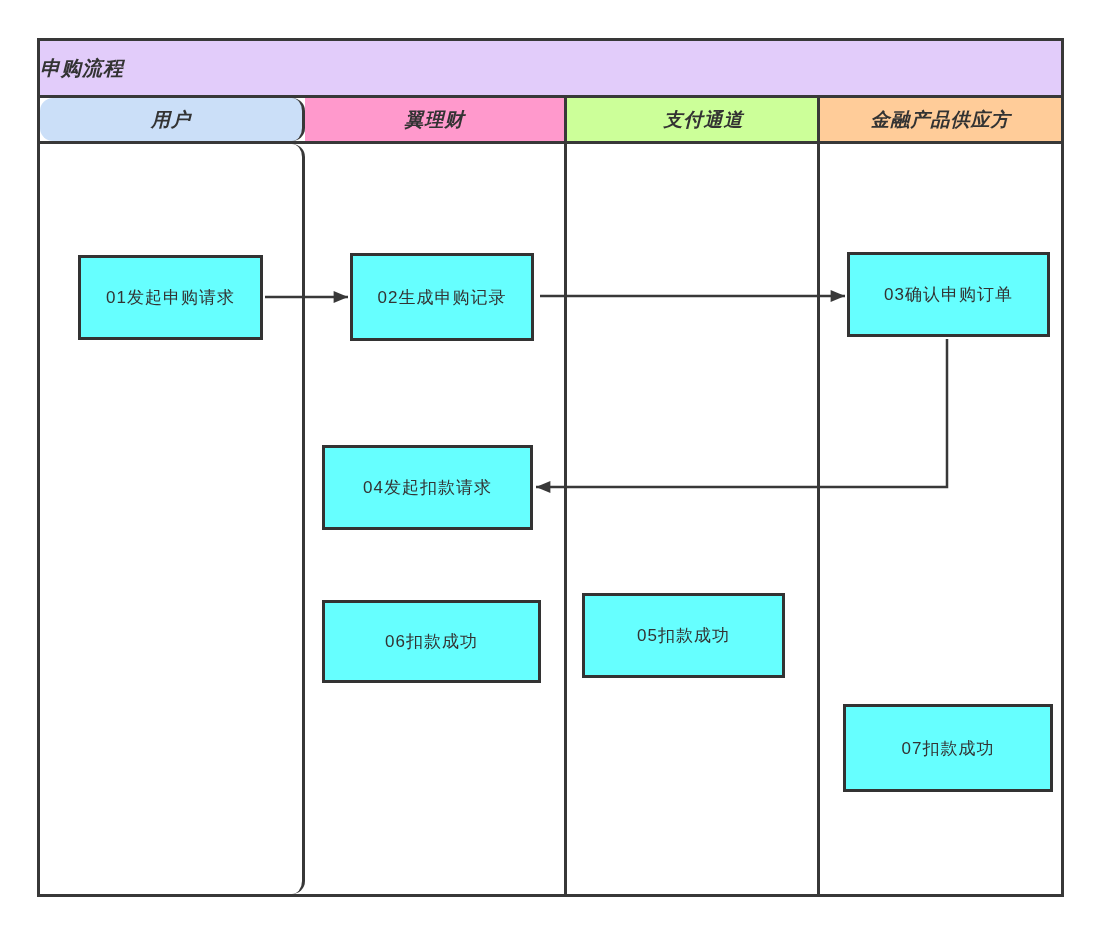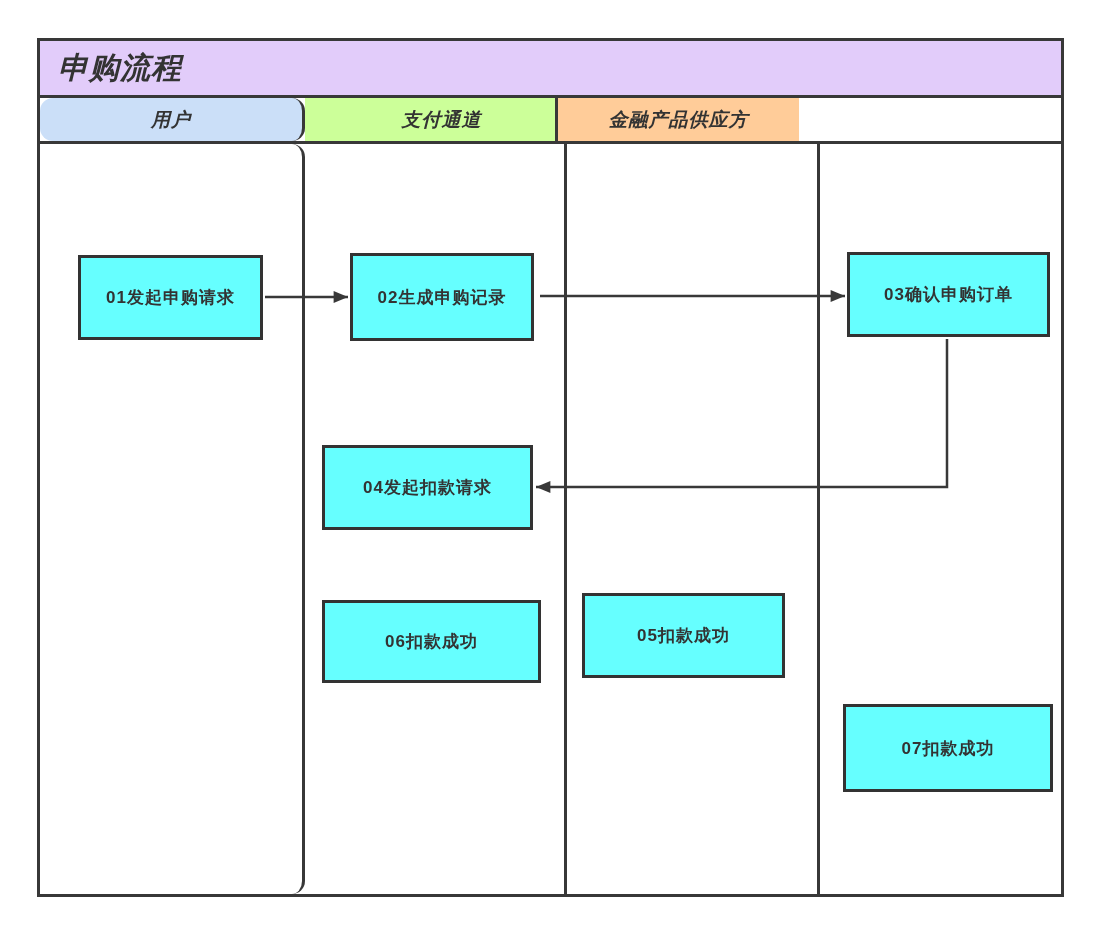--- a/index.html
+++ b/index.html
@@ -27,22 +27,21 @@
     display: flex;
     flex-direction: column;
   }
   .pool-title {
     height: 57px;
     flex: 0 0 57px;
     border-bottom: 3px solid #383838;
     box-sizing: border-box;
     display: flex;
     align-items: center;
-    padding-left: 18px;
-    font-size: 30px;
+    font-size: 20px;
     font-weight: 700;
     font-style: italic;
     color: #333333;
     letter-spacing: 1px;
   }
   .lane-headers {
     height: 46px;
     flex: 0 0 46px;
     border-bottom: 3px solid #383838;
     box-sizing: border-box;
@@ -74,21 +73,21 @@
   .sep { border-right: 3px solid #383838; }
   
   .node {
     position: absolute;
     border: 3px solid #333333;
     box-sizing: border-box;
     display: flex;
     align-items: center;
     justify-content: center;
     font-size: 17px;
-    font-weight: 700;
+    font-weight: 400;
     color: #333333;
     letter-spacing: 1px;
   }
   
   .edges-svg {
     position: absolute;
     left: 0;
     top: 0;
     width: 1101px;
     height: 936px;
@@ -105,20 +104,21 @@
 <body>
 
 <div class="canvas">
 
   <div class="pool">
 
     <div class="pool-title" style="background-color: rgb(226, 204, 250);">申购流程</div>
 
     <div class="lane-headers">
       <div class="lane-header w1 sep" style="background-color: rgb(203, 223, 248);">用户</div>
+      <div class="lane-header w2 sep" style="background-color: rgb(255, 153, 204);">翼理财</div>
       <div class="lane-header w3 sep" style="background-color: rgb(204, 255, 153);">支付通道</div>
       <div class="lane-header w4" style="background-color: rgb(255, 204, 153);">金融产品供应方</div>
     </div>
 
     <div class="lane-body">
       <div class="lane-col w1 sep"></div>
       <div class="lane-col w2 sep"></div>
       <div class="lane-col w3 sep"></div>
       <div class="lane-col w4"></div>
     </div>

